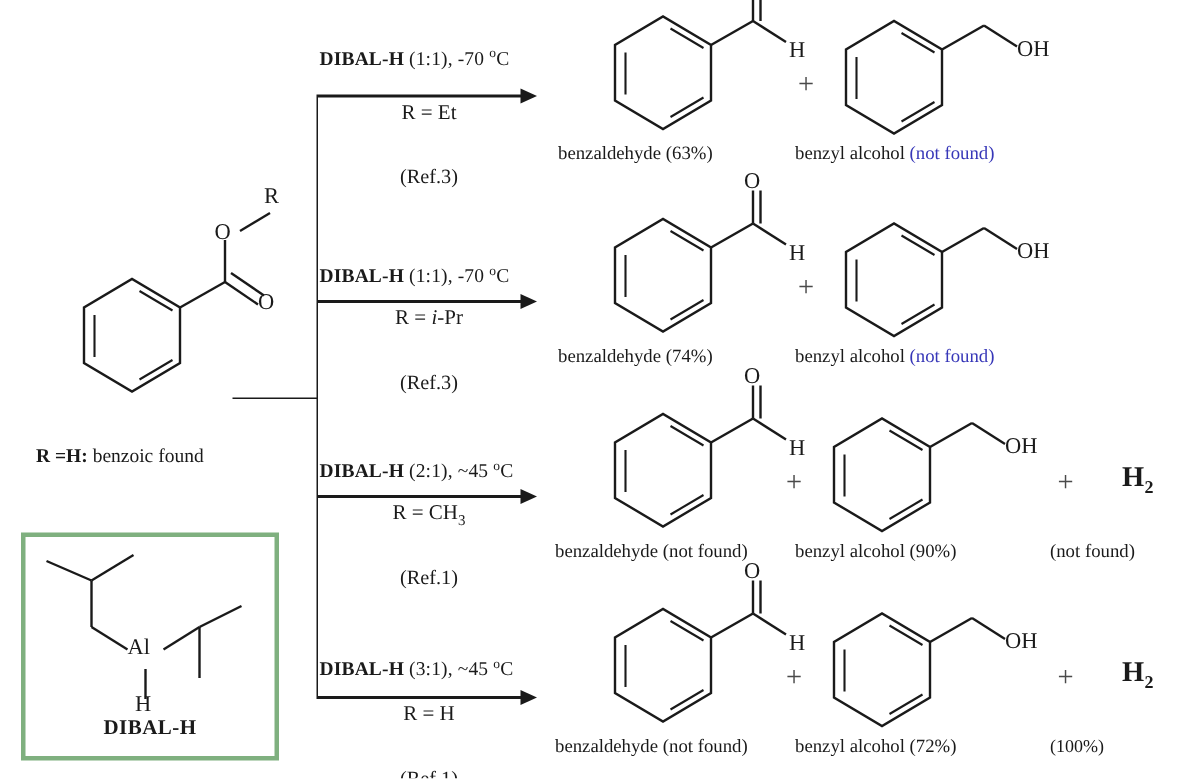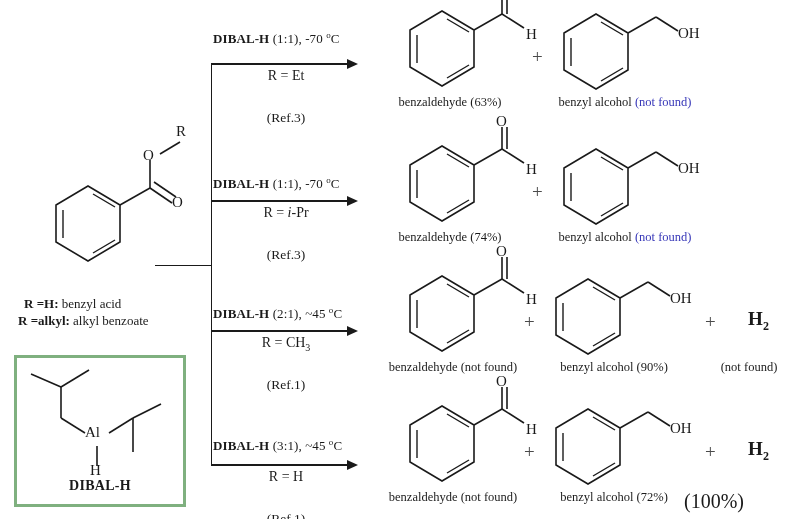--- a/index.html
+++ b/index.html
@@ -34,21 +34,20 @@
   }
   .cond-ref {
     font-size: 13.5px;
     white-space: nowrap;
     text-align: center;
     margin-top: 23px;
   }
   .prod-label {
     font-size: 12.5px;
     white-space: nowrap;
-    text-align: center;
   }
   .blue { color: #3737b8; }
   .sm-label {
     font-size: 13px;
     white-space: nowrap;
   }
   .sm-label b { font-weight: bold; }
   .plus {
     font-size: 19px;
     color: #4a4a4a;
@@ -121,24 +120,21 @@
       <line class="bond" x1="112" y1="38" x2="112" y2="10"></line>
 
       <line class="bond" x1="122" y1="4" x2="142" y2="-8"></line>
     </svg>
     <div class="abs atom" style="left:105px; top:-3px;">O</div>
     <div class="abs atom" style="left:138px; top:-27px;">R</div>
     <div class="abs atom" style="left:134px; top:44px;">O</div>
   </div>
 
   <div class="abs sm-label" style="left:24px; top:296px;">
-    <b>R =H:</b><span> benzyl acid</span>
-  </div>
-  <div class="abs sm-label" style="left:18px; top:313px;">
-    <b>R =alkyl:</b><span> alkyl benzoate</span>
+    <b>R =H:</b><span> benzoic found</span>
   </div>
 
   <div class="abs hline" style="left:155px; top:265px; width:57px;"></div>
 
   <div class="abs vline" style="left:211px; top:63px; height:403px;"></div>
 
   <div id="dibal-box" class="abs" style="left:14px; top:355px; width:172px; height:152px;">
     <svg width="166" height="112" viewBox="0 0 166 112" style="position:absolute; left:0px; top:2px;">
 
       <line class="bond" x1="14" y1="14" x2="44" y2="27"></line>
@@ -347,16 +343,16 @@
       <div class="abs atom" style="left:122px; top:8px;">OH</div>
     </div>
     <div class="abs prod-label" style="left:530px; top:490px; width:168px;">
       <span>benzyl alcohol</span> <span>(72%)</span>
     </div>
 
     <div class="abs plus" style="left:705px; top:441px;">+</div>
     <div class="abs h2" style="left:748px; top:438px;">
       <span>H</span><sub>2</sub>
     </div>
-    <div class="abs prod-label" style="left:665px; top:490px; width:98px; font-size:20px;">(100%)</div>
+    <div class="abs prod-label" style="left:700px; top:490px; width:98px; font-size:12px;">(100%)</div>
   </div>
 
 </div>
 
 </body></html>

